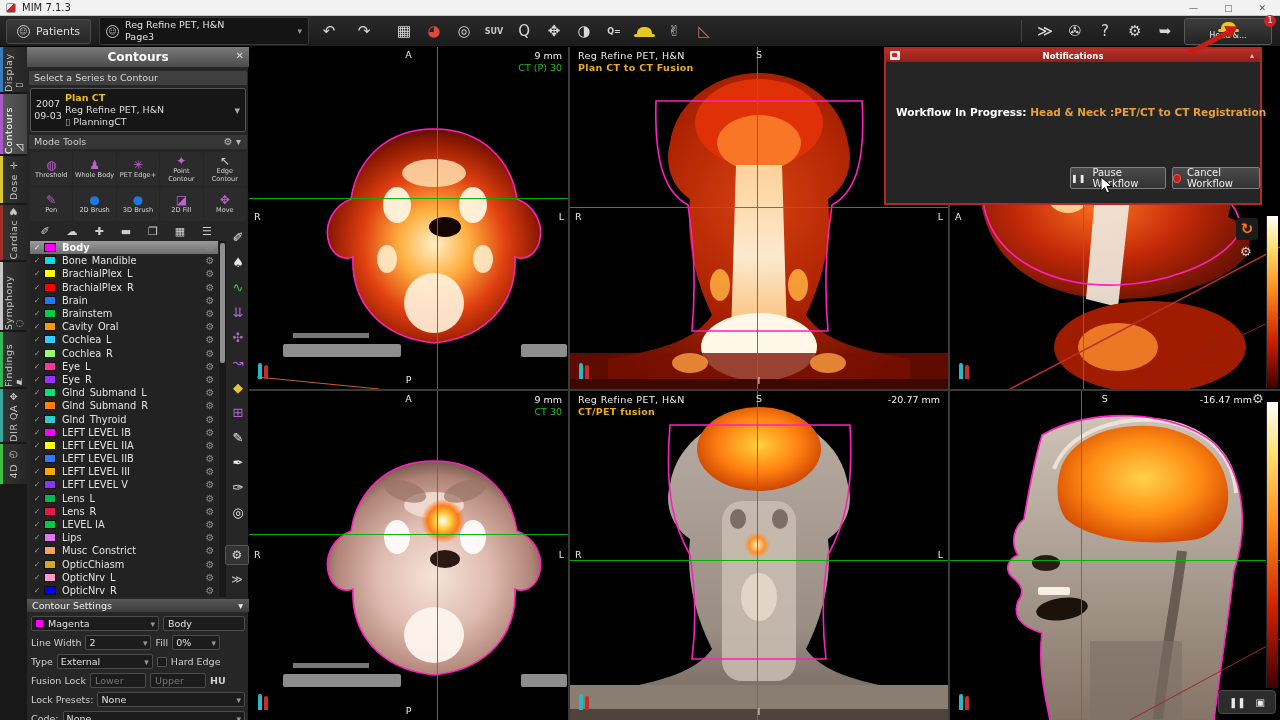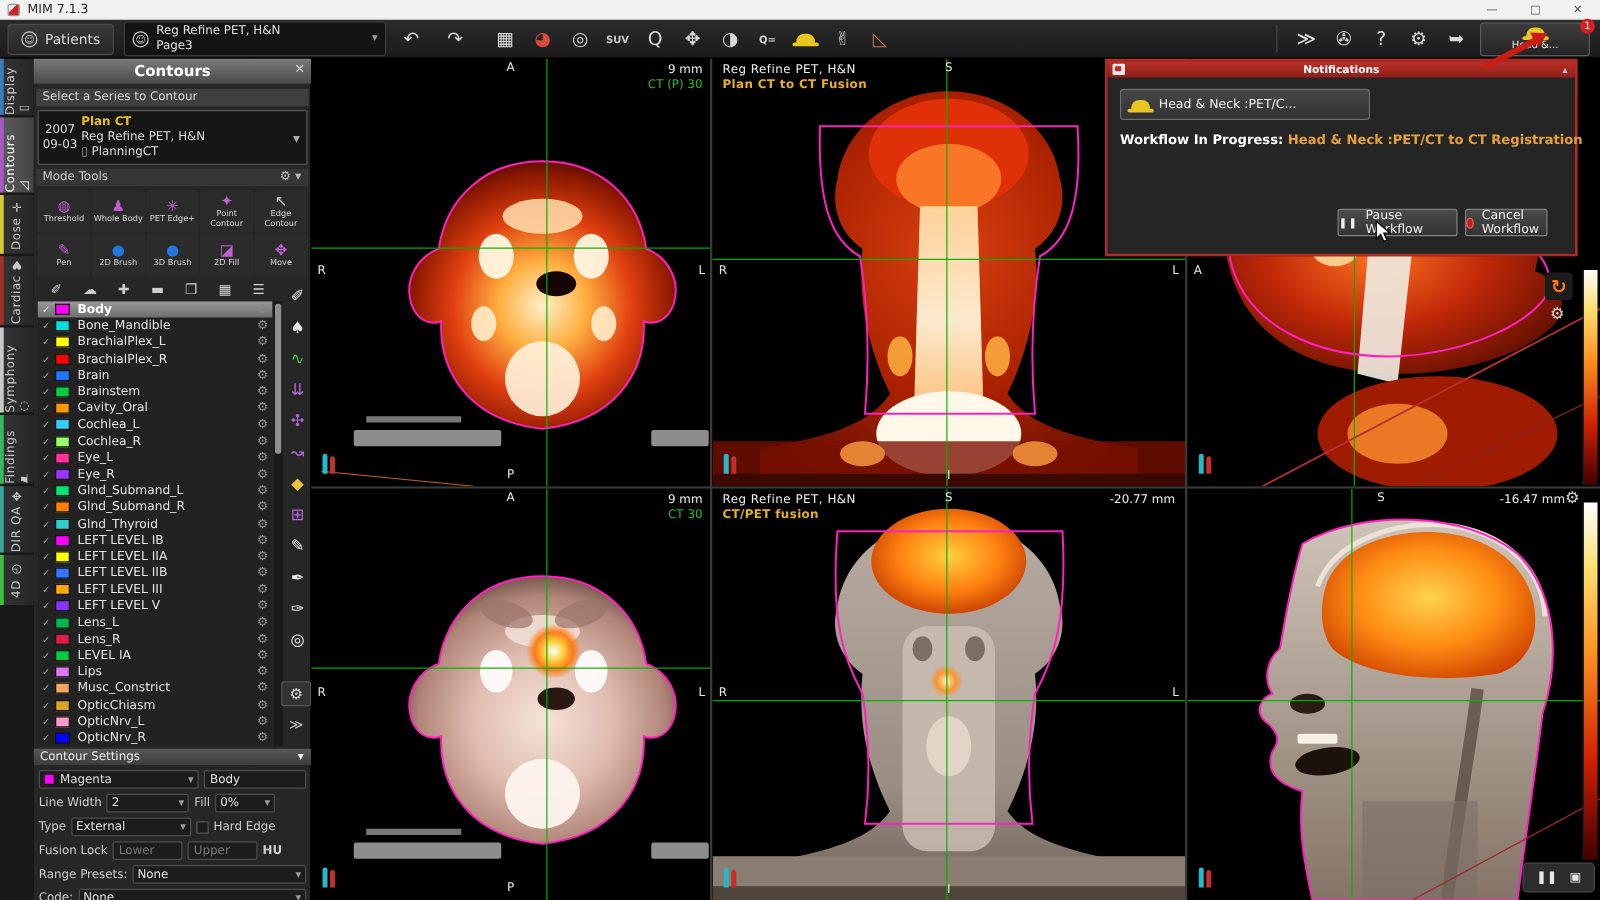--- a/index.html
+++ b/index.html
@@ -138,21 +138,21 @@
     border:1px solid #6e6e6e; border-radius:3px; display:flex; align-items:center; gap:7px; padding:0 8px; color:#f0f0f0; font-size:10px; }
   #wip-line { position:absolute; left:10px; top:57px; font-size:10.5px; font-weight:bold; color:#fff; white-space:nowrap; }
   #wip-line .orange { color:#e8a03a; }
   #prog { position:absolute; left:10px; top:72px; width:334px; height:13px; background:#101010; border:1px solid #3a3a3a; }
   #prog-fill { position:absolute; left:0; top:0; bottom:0; background:linear-gradient(#b8b8b8,#8a8a8a); }
   #prog-text { position:absolute; left:0; right:0; top:0; bottom:0; display:flex; align-items:center; justify-content:center; gap:18px;
     color:#fff; font-size:9px; font-weight:bold; }
   .nbtn { position:absolute; top:118px; height:22px; background:linear-gradient(#4a4a4a,#343434); border:1px solid #808080; border-radius:2px;
     display:flex; align-items:center; justify-content:center; gap:6px; color:#f0f0f0; font-size:10px; }
   #pause-btn { left:184px; width:96px; }
-  #cancel-btn { left:286px; width:66px; }
+  #cancel-btn { left:286px; width:88px; }
   #pause-btn .pico { font-size:8px; letter-spacing:1px; }
   #cancel-btn .cico { width:9px; height:9px; background:#c41e1e; border:1px solid #e86050; border-radius:50%; }
 
   #anno-arrow { position:absolute; left:1186px; top:40px; width:46px; height:5px; background:#c81c14; transform:rotate(-28deg); z-index:40; }
   #anno-arrow::after { content:""; position:absolute; right:-10px; top:-5px; border-left:12px solid #c81c14;
     border-top:7px solid transparent; border-bottom:7px solid transparent; }
   #cursor { position:absolute; left:1100px; top:176px; z-index:50; }
 </style>
 </head>
 <body>
@@ -619,21 +619,21 @@
       <span class="cs-lbl">Fusion Lock</span>
       <div class="fld" style="width:56px">
           <span class="ph">Lower</span>
         </div>
       <div class="fld" style="width:56px">
           <span class="ph">Upper</span>
         </div>
       <span class="cs-lbl" style="font-weight:bold">HU</span>
     </div>
     <div class="cs-row">
-      <span class="cs-lbl">Range Presets:</span>
+      <span class="cs-lbl">Lock Presets:</span>
       <div class="dd" style="flex:1">
         <span>None</span>
           <span class="dchev">▾</span>
       </div>
     </div>
     <div class="cs-row">
       <span class="cs-lbl">Code:</span>
       <div class="dd" style="flex:1">
         <span>None</span>
           <span class="dchev">▾</span>
@@ -870,24 +870,20 @@
   <span>❚❚</span>
   <span>▣</span>
 </div>
 
 <div id="notif">
   <div id="notif-title">
     <span id="notif-ico"></span>
     <span>Notifications</span>
     <span id="notif-collapse">▴</span>
   </div>
-  <div id="notif-chip">
-    <span class="hat"></span>
-    <span>Head &amp; Neck :PET/C...</span>
-  </div>
   <div id="wip-line">
     <span>Workflow In Progress:</span>
     <span class="orange">Head &amp; Neck :PET/CT to CT Registration</span>
   </div>
   <div class="nbtn" id="pause-btn">
     <span class="pico">❚❚</span>
     <span>Pause Workflow</span>
   </div>
   <div class="nbtn" id="cancel-btn">
     <span class="cico"></span>

